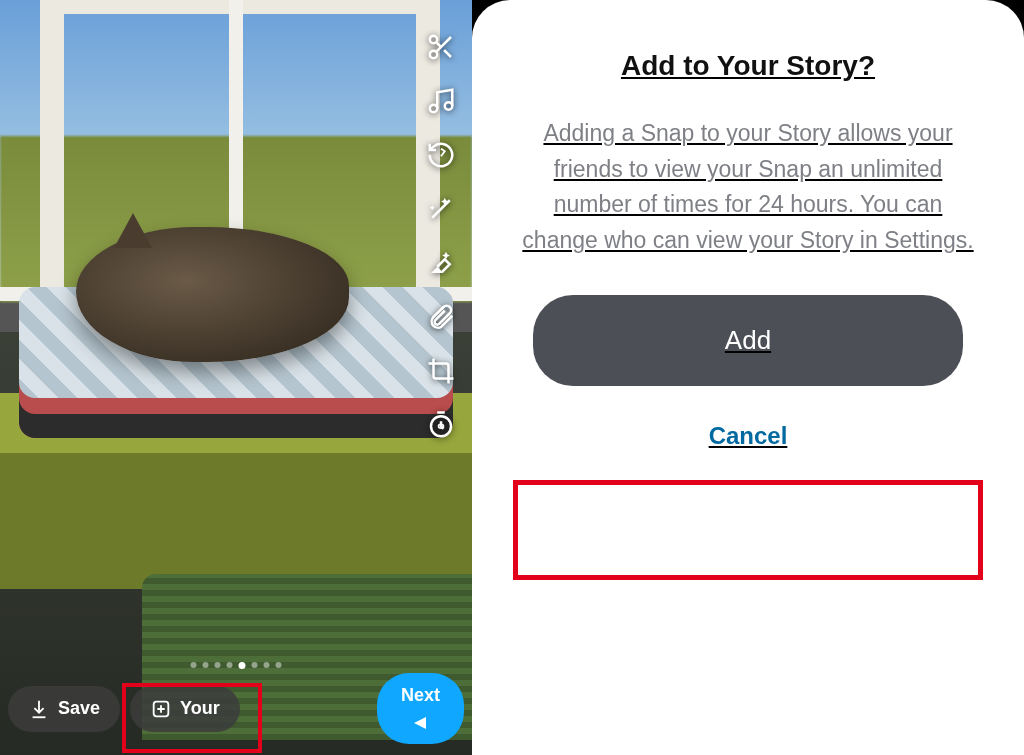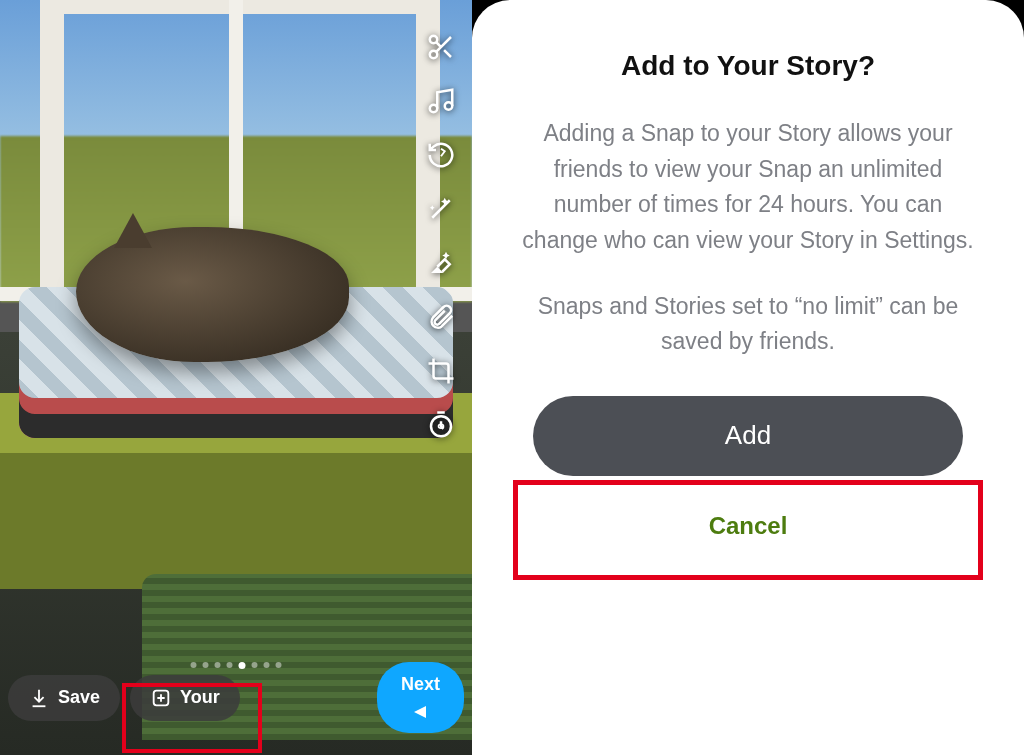--- a/index.html
+++ b/index.html
@@ -63,21 +63,21 @@
   .tool-btn svg { width:30px; height:30px; stroke:#fff; stroke-width:2; fill:none; }
 
   
   .dots { position:absolute; bottom:86px; left:50%; transform:translateX(-50%);
           display:flex; gap:6px; }
   .dot { width:6px; height:6px; border-radius:50%; background:rgba(255,255,255,.45); }
   .dot.active { background:#fff; width:7px; height:7px; }
 
   
   .bottom-bar {
-    position:absolute; left:8px; right:8px; bottom:22px;
+    position:absolute; left:8px; right:8px; bottom:11px;
     display:flex; align-items:center; gap:10px;justify-content:space-between;
   }
   .pill {
     display:flex; align-items:center; gap:8px;
     padding:12px 20px; border-radius:32px;
     background:rgba(60,60,60,.85); color:#fff; font-size:18px; font-weight:600;
   }
   .pill svg { width:22px; height:22px; stroke:#fff; stroke-width:2; fill:none; }
   .next-pill { margin-left:auto; background:#0FA7FF; color:#fff; padding:12px 24px;flex-direction:column; }
   .next-pill svg { fill:#fff; stroke:none; width:18px; height:18px; }
@@ -86,33 +86,34 @@
     position:absolute; bottom:2px; left:122px; width:140px; height:70px;
     border:4px solid #E3001B; pointer-events:none;
   }
 
   
   .dialog-panel {
     flex:1; height:755px; background:#fff;
     border-top-left-radius:38px; border-top-right-radius:38px;
     padding:40px 30px 20px; display:flex; flex-direction:column; align-items:center;
     position:relative;
+    text-decoration:underline;
   }
   .dialog-title { font-size:28px; font-weight:700; color:#111; margin-top:10px; margin-bottom:34px; }
   .dialog-body  { font-size:23px; line-height:1.55; color:#7e8086; text-align:center;
                   max-width:470px; }
   .dialog-body p { margin-bottom:30px; }
 
   .add-btn {
-    width:430px; height:80px; border-radius:40px; background:#4c4f55;
+    width:430px; height:91px; border-radius:40px; background:#4c4f55;
     color:#fff; font-size:26px; font-weight:500;
     display:flex; align-items:center; justify-content:center; margin-top:6px;
   }
   .cancel-btn {
-    margin-top:36px; font-size:24px; font-weight:700; color:#4d7c0f;
+    margin-top:36px; font-size:24px; font-weight:700; color:#0369a1;
   }
   .highlight-box-add {
     position:absolute; top:480px; left:50%; transform:translateX(-50%);
     width:470px; height:100px; border:5px solid #E3001B; pointer-events:none;
   }
 </style>
 </head>
 <body>
 
 <div class="snap-panel">
@@ -220,21 +221,20 @@
     </div>
   </div>
 
   <div class="highlight-box-story"></div>
 </div>
 
 <div class="dialog-panel">
   <div class="dialog-title">Add to Your Story?</div>
   <div class="dialog-body">
     <p>Adding a Snap to your Story allows your friends to view your Snap an unlimited number of times for 24 hours. You can change who can view your Story in Settings.</p>
-    <p>Snaps and Stories set to “no limit” can be saved by friends.</p>
   </div>
   <div class="add-btn">
     <span>Add</span>
   </div>
   <div class="cancel-btn">
     <span>Cancel</span>
   </div>
   <div class="highlight-box-add"></div>
 </div>
 

